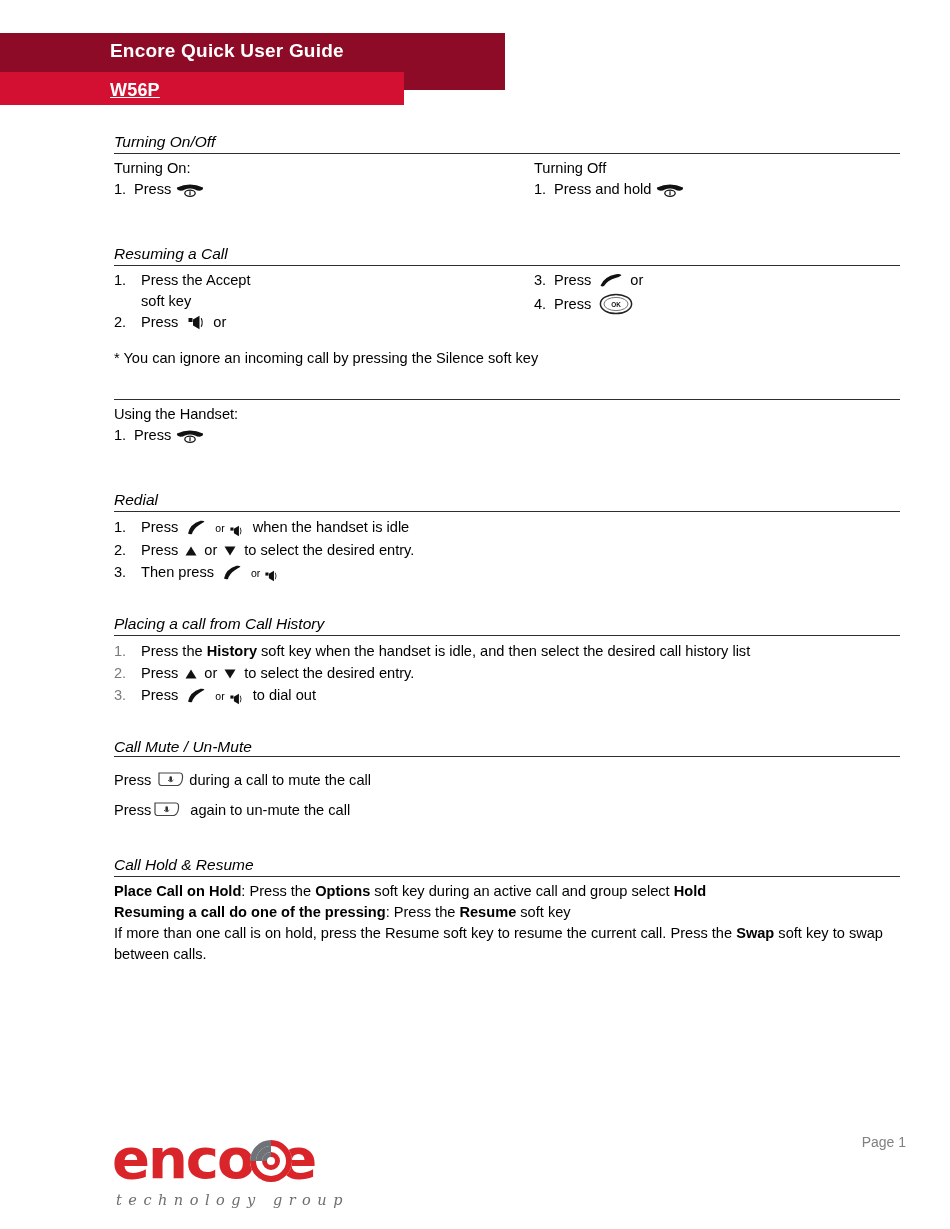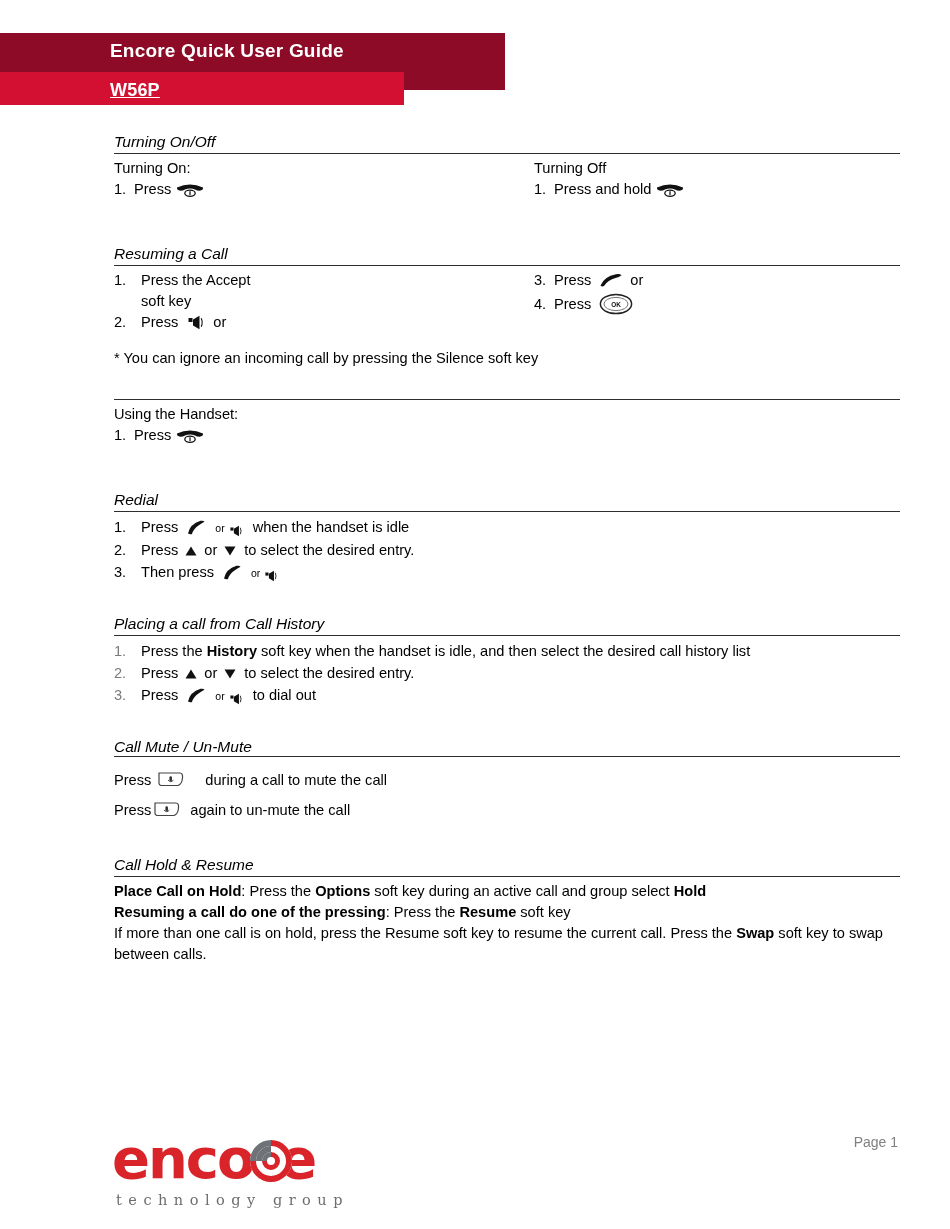--- a/index.html
+++ b/index.html
@@ -107,21 +107,21 @@
   .ico-ok      { width: 34px; height: 22px; margin: 0 3px; }
   .ico-mute    { width: 28px; height: 20px; margin: 0 2px; }
   .ico-tri     { width: 14px; height: 14px; margin: 0 2px; }
   .or-sm { font-size: 10.5px; margin: 0 2px; align-self: flex-start; padding-top: 2px; }
   .or-md { font-size: 14.6px; margin: 0 4px; }
 
   
   .footer { position: absolute; left: 0; top: 1110px; width: 950px; height: 119px; }
   .page-num {
     position: absolute;
-    right: 52px; top: 24px;
+    right: 44px; top: 24px;
     font-size: 14px;
     color: #808080;
   }
   .logo { position: absolute; left: 112px; top: 18px; width: 260px; }
   .logo-word { position: relative; height: 62px; }
   .logo-txt {
     position: absolute; left: 0; top: 0;
     font-family: "DejaVu Sans", sans-serif;
     font-size: 56px;
     font-weight: bold;
@@ -134,20 +134,21 @@
     left: 137px; top: 11px;
     width: 44px; height: 44px;
   }
   .logo-sub {
     position: absolute;
     left: 4px; top: 64px;
     font-family: "DejaVu Serif", serif;
     font-size: 14.5px;
     color: #6d6d6d;
     letter-spacing: 6.5px;
+    font-style: italic;
   }
 </style>
 </head>
 <body>
 
 <div class="header-zone">
   <div class="bar-dark"></div>
   <div class="bar-red"></div>
   <div class="bar-title">Encore Quick User Guide</div>
   <div class="bar-model">W56P</div>
@@ -380,21 +381,21 @@
     <div class="body-text" style="margin-top:8px">
       <div class="row" style="min-height:30px">
         <span class="txt">Press</span>
         <span class="ico ico-mute" style="margin-left:6px">
           <svg viewBox="0 0 28 20" width="28" height="20">
             <path d="M2 3 H23 Q26 3 25.5 8 Q25 14 21 15.5 H4 Q1.5 15 2 11 Z" fill="none" stroke="#444" stroke-width="1.2"></path>
             <rect x="12.4" y="6.2" width="2.6" height="5" rx="1.3" fill="#333"></rect>
             <path d="M11 10 Q13.7 13.4 16.4 10" fill="none" stroke="#333" stroke-width="0.9"></path>
           </svg>
         </span>
-        <span class="txt" style="margin-left:18px">during a call to mute the call</span>
+        <span class="txt" style="margin-left:2px">during a call to mute the call</span>
       </div>
       <div class="row" style="min-height:30px">
         <span class="txt">Press</span>
         <span class="ico ico-mute">
           <svg viewBox="0 0 28 20" width="28" height="20">
             <path d="M2 3 H23 Q26 3 25.5 8 Q25 14 21 15.5 H4 Q1.5 15 2 11 Z" fill="none" stroke="#444" stroke-width="1.2"></path>
             <rect x="12.4" y="6.2" width="2.6" height="5" rx="1.3" fill="#333"></rect>
             <path d="M11 10 Q13.7 13.4 16.4 10" fill="none" stroke="#333" stroke-width="0.9"></path>
           </svg>
         </span>

